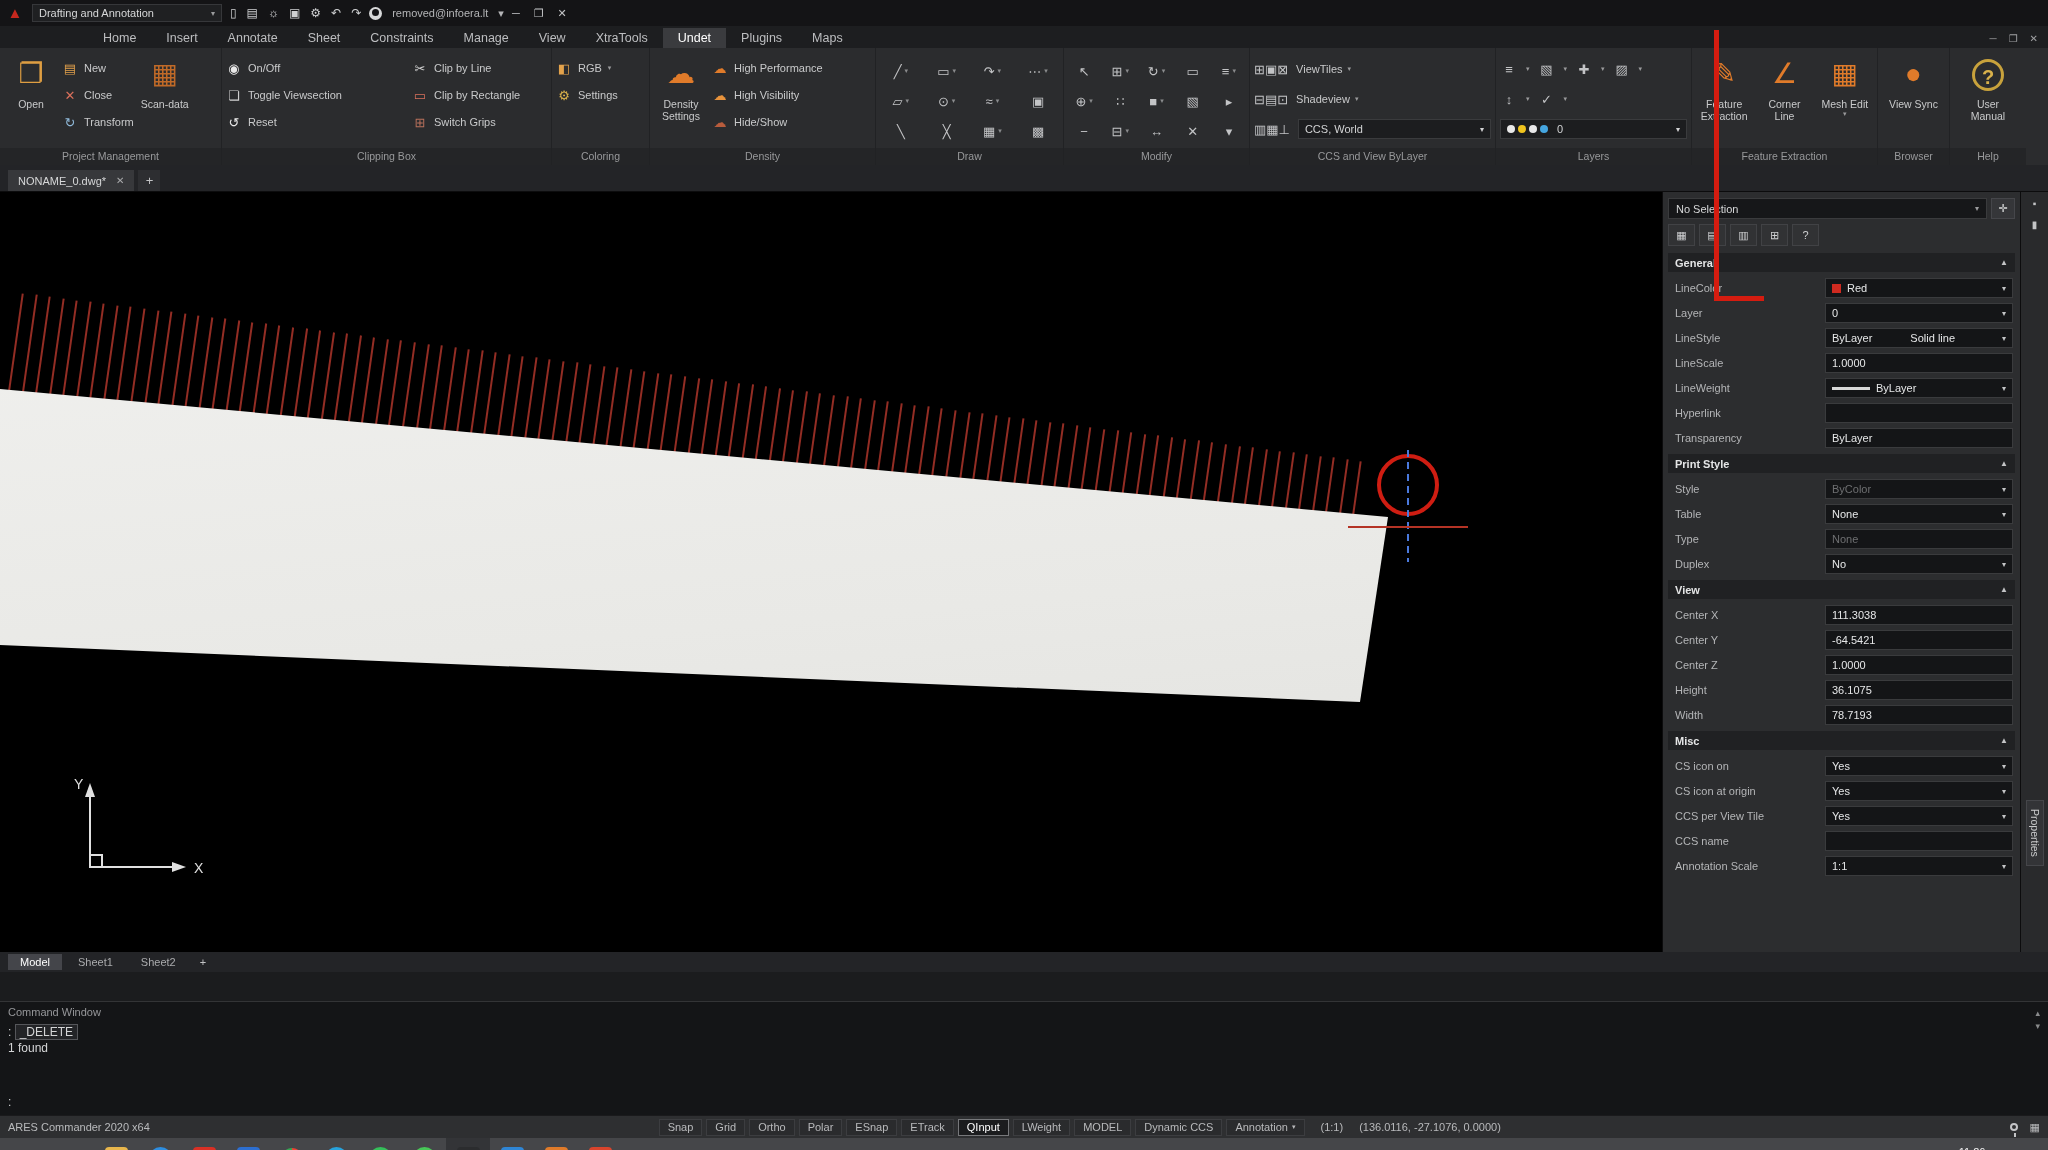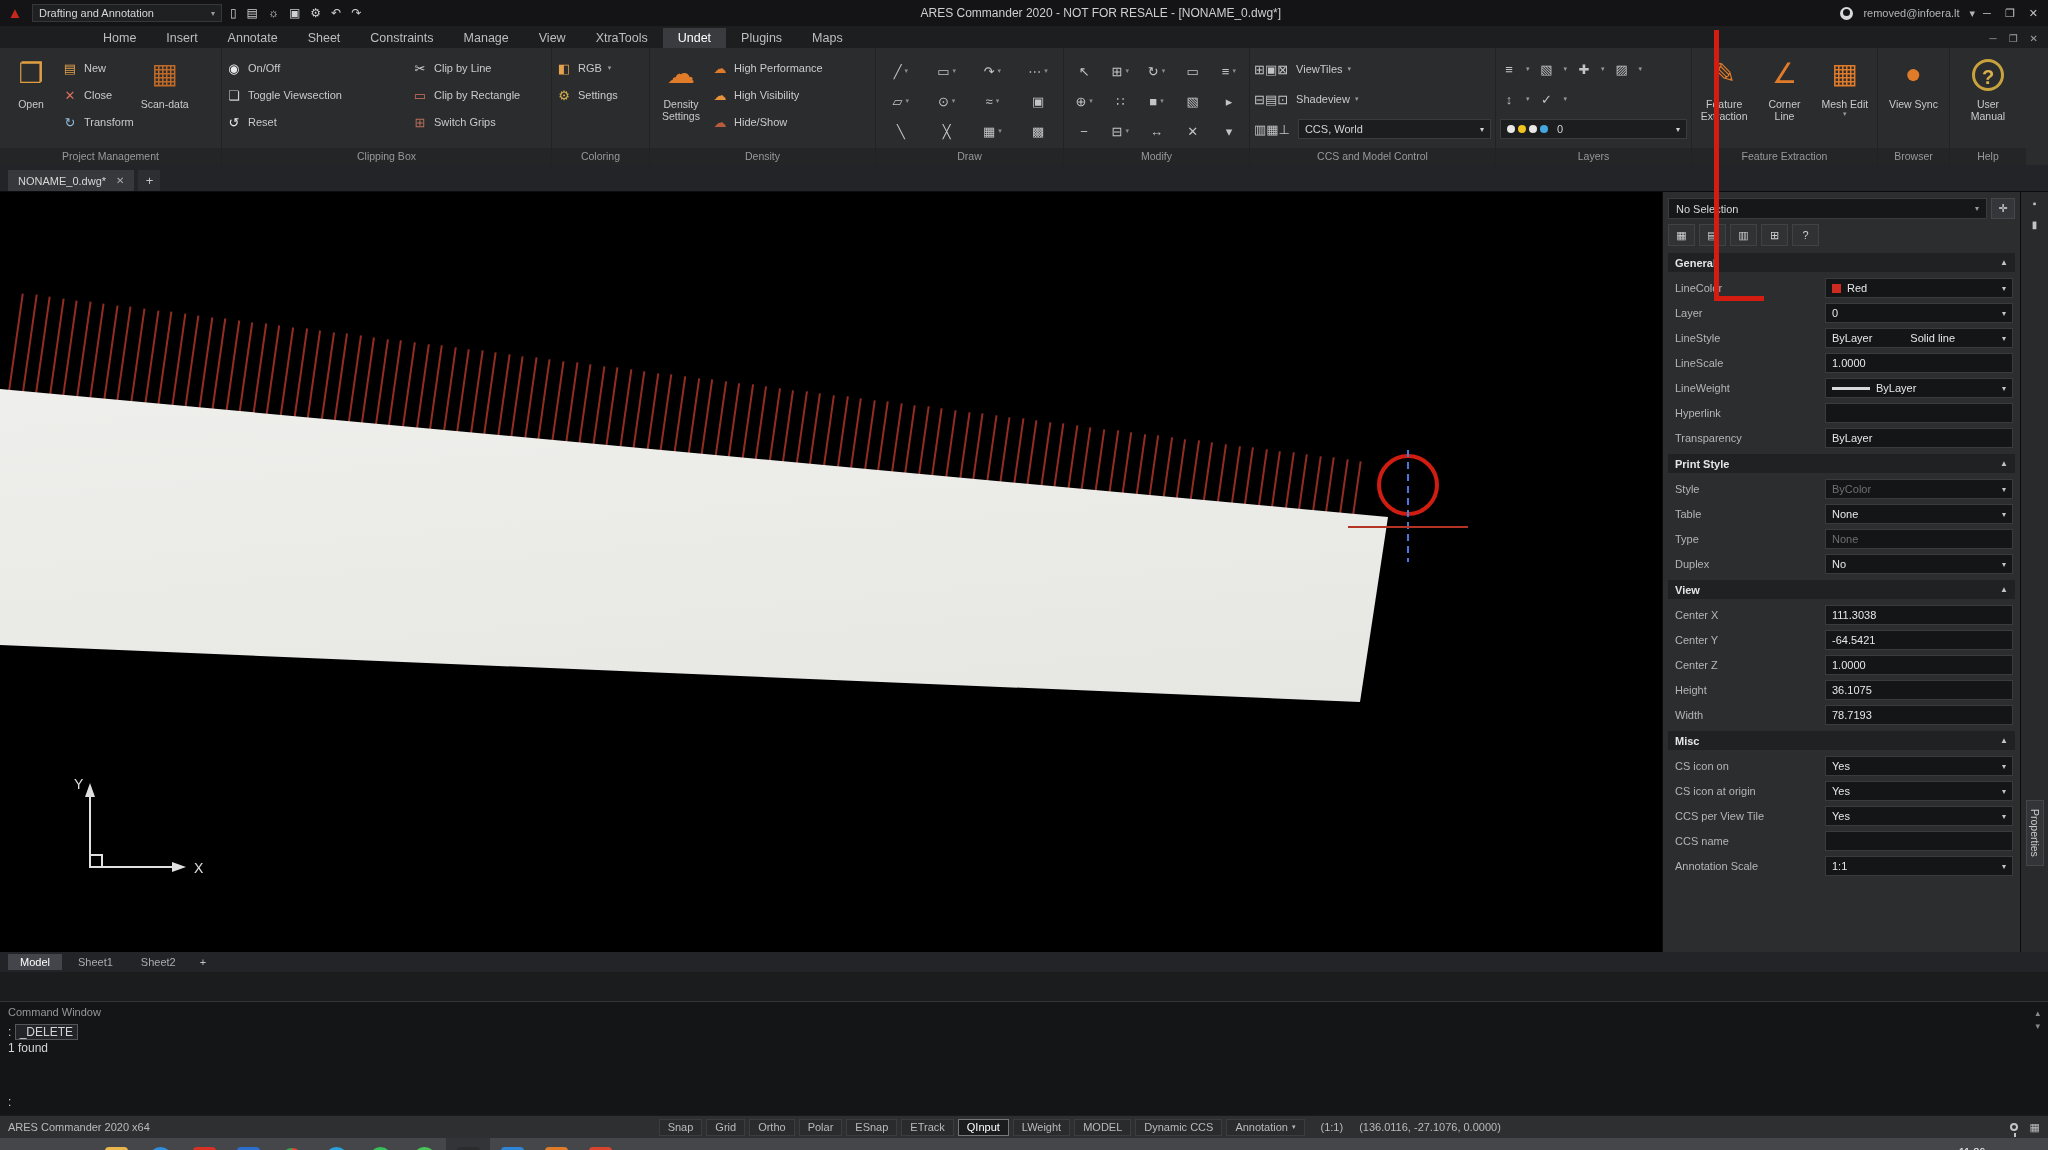--- a/index.html
+++ b/index.html
@@ -182,21 +182,20 @@
     </span>
     <span class="qat" id="qat">
         <span>▯</span>
         <span>▤</span>
         <span>☼</span>
         <span>▣</span>
         <span>⚙</span>
         <span>↶</span>
         <span>↷</span>
       </span>
-    <span class="title-center">ARES Commander 2020 - NOT FOR RESALE - [NONAME_0.dwg*]</span>
     <span class="tb-right">
       <span class="avatar"></span>
       <span>removed@infoera.lt</span>
       <span class="caret">▾</span>
     </span>
     <span class="winctl">
       <span>─</span>
       <span>❐</span>
       <span>✕</span>
     </span>
@@ -458,21 +457,21 @@
           </div>
           <div class="ccsrow">
             <span class="icos" id="ccs-r2"><span class="ico">▥</span><span class="ico">▦</span><span class="ico">⊥</span></span>
             <span class="ddbox" style="flex:1">
               <span>CCS, World</span>
               <span class="caret" style="margin-left:auto;font-size:8px">▾</span>
             </span>
           </div>
         </div>
       </div>
-      <div class="rpanel-label">CCS and Model Control</div>
+      <div class="rpanel-label">CCS and View ByLayer</div>
     </div>
 
     <div class="rpanel" style="width:196px">
       <div class="rpanel-body">
         <div class="ccscol" style="width:100%">
           <div class="ccsrow" id="lay-r1">
               <span class="ico">≡</span>
               <span class="scaret">▾</span>
               <span class="ico">▧</span>
               <span class="scaret">▾</span>

